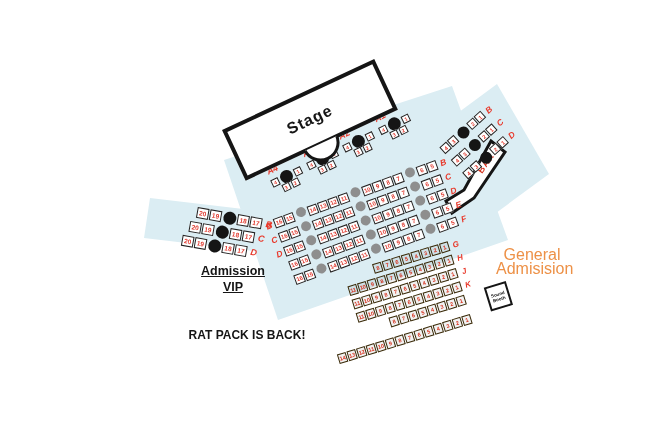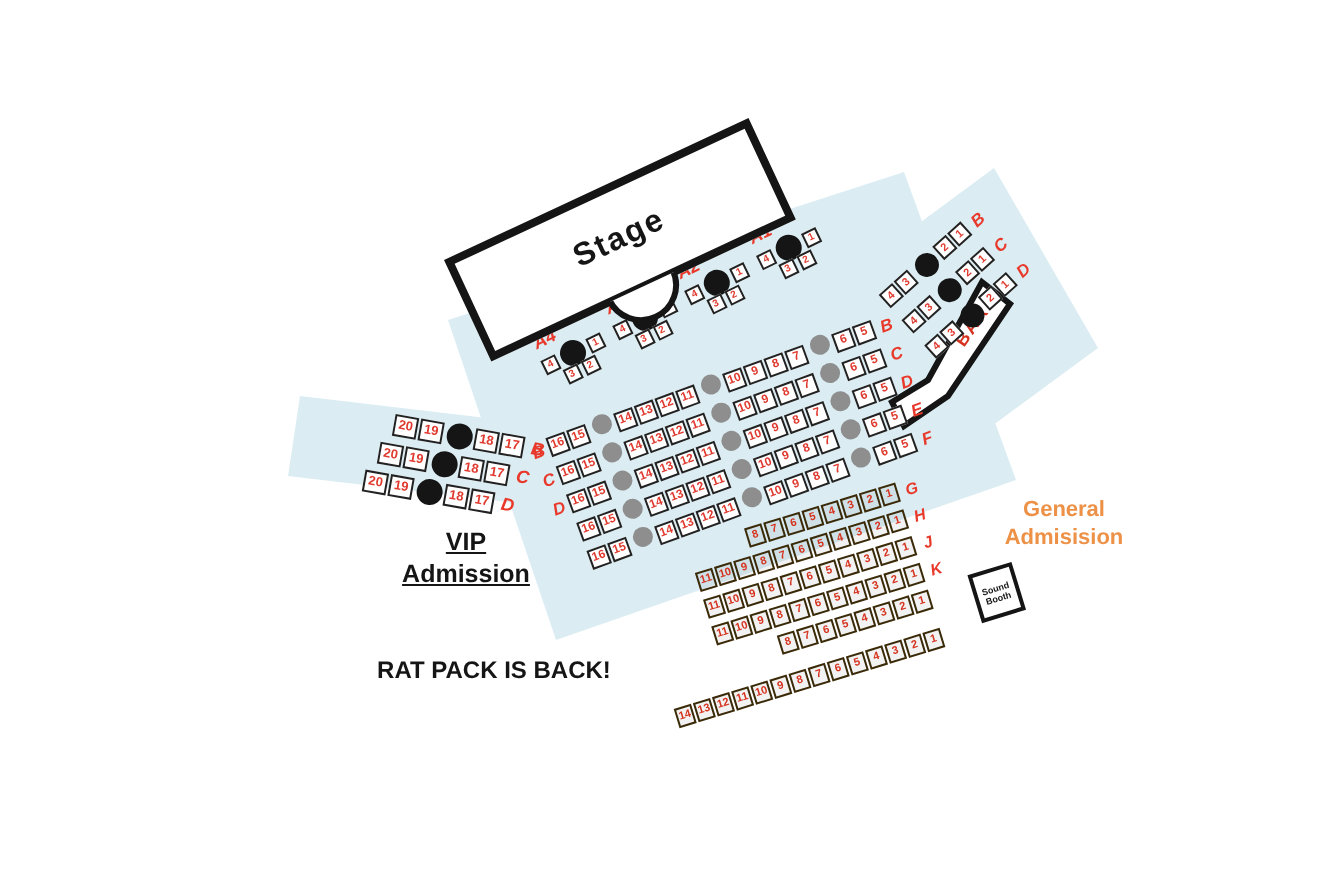--- a/index.html
+++ b/index.html
@@ -82,21 +82,21 @@
              transform-origin:50% 50%;color:#d6331f;font-weight:bold;font-size:9px;
              letter-spacing:1px;text-align:center;z-index:2;}
 
   
   .txt{position:absolute;text-align:center;z-index:2;}
   #vip-text{left:193px;top:263px;width:80px;font-weight:bold;font-size:12.5px;
             color:#151515;line-height:16px;}
   #vip-text div{text-decoration:underline;}
   #show-text{left:172px;top:327px;width:150px;font-weight:bold;font-size:12px;
              color:#151515;line-height:16px;text-align:center;}
-  #ga-text{left:496px;top:248px;width:72px;font-weight:bold;font-size:11px;
+  #ga-text{left:496px;top:248px;width:72px;font-weight:normal;font-size:16px;
            color:#ed9147;line-height:14px;}
 </style>
 </head>
 <body>
 
 <div id="canvas">
 
   <svg id="bg" width="669" height="446">
     <polygon points="224,160 452,86 508,240 278,320" fill="#dbedf3"></polygon>
     <polygon points="432,132 497,84 549,174 470,232" fill="#dbedf3"></polygon>
@@ -404,22 +404,22 @@
           <div class="glab"></div>
         </div>
       </div>
     <div id="sound-booth">
       <div>Sound</div>
       <div>Booth</div>
     </div>
   </div>
 
   <div id="vip-text" class="txt">
+    <div>Admission</div>
     <div>VIP</div>
-    <div>Admission</div>
   </div>
   <div id="show-text" class="txt">
     <div>RAT PACK IS BACK!</div>
   </div>
   <div id="ga-text" class="txt">
     <div>General</div>
     <div>Admisision</div>
   </div>
 
 </div>

